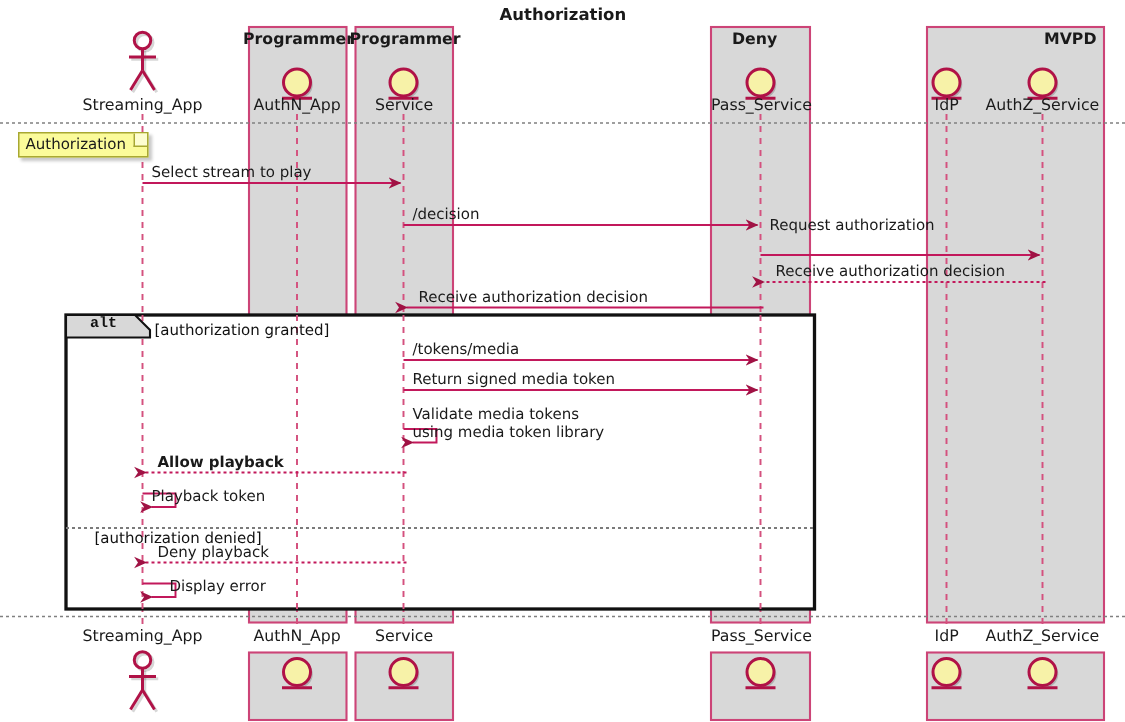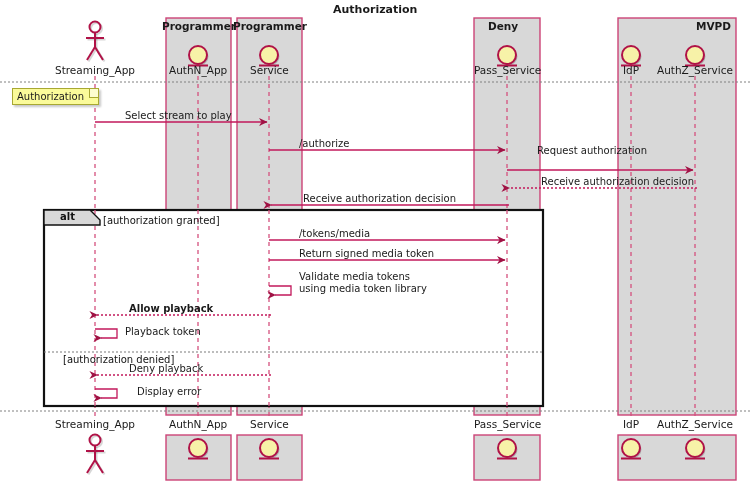--- a/index.html
+++ b/index.html
@@ -19,21 +19,21 @@
   .lbl {
     position:absolute;
     font-size:10.5px;
     color:#1a1a1a;
     white-space:nowrap;
     line-height:1.15;
   }
   .lbl.bold { font-weight:bold; }
   .lbl.title { font-size:11px; font-weight:bold; }
 
-  .msg-lbl { position:absolute; font-size:10px; color:#1a1a1a; white-space:nowrap;margin-left:24px; }
+  .msg-lbl { position:absolute; font-size:10px; color:#1a1a1a; white-space:nowrap; }
 
   .note {
     position:absolute;
     background:#fbfb9a;
     border:1px solid #a8a832;
     font-size:10px;
     color:#1a1a1a;
     padding:2px 14px 2px 4px;
     box-shadow:2px 2px 2px rgba(0,0,0,0.22);
     white-space:nowrap;
@@ -43,20 +43,21 @@
     width:9px; height:9px;
     background:#fdfdd0;
     border-left:1px solid #a8a832;
     border-bottom:1px solid #a8a832;
   }
 
   .frag-label {
     position:absolute;
     font-size:10px; font-weight:bold; color:#111;
     white-space:nowrap;
+    font-family:Liberation Mono, monospace;
   }
   .guard { position:absolute; font-size:10px; color:#111; white-space:nowrap; }
 </style>
 </head>
 <body>
 
 <div id="diagram">
   <svg id="svg-layer" width="750" height="481" viewBox="0 0 750 481">
     <defs>
       <marker id="ah" markerWidth="9" markerHeight="9" refX="8" refY="4.5" orient="auto" markerUnits="userSpaceOnUse">
@@ -209,21 +210,21 @@
       <div class="lbl " style="left: 55px; top: 64px;">Streaming_App</div>
       <div class="lbl " style="left: 169px; top: 64px;">AuthN_App</div>
       <div class="lbl " style="left: 250px; top: 64px;">Service</div>
       <div class="lbl " style="left: 474px; top: 64px;">Pass_Service</div>
       <div class="lbl " style="left: 623px; top: 64px;">IdP</div>
       <div class="lbl " style="left: 657px; top: 64px;">AuthZ_Service</div>
       <div class="frag-label" style="top: 211px; left: 60px;">alt</div>
       <div class="guard" style="left: 103px; top: 215px;">[authorization granted]</div>
       <div class="guard" style="left: 47px; top: 354px; padding-left: 16px;">[authorization denied]</div>
       <div class="msg-lbl" style="left: 101px; top: 110px;">Select stream to play</div>
-      <div class="msg-lbl" style="left: 275px; top: 138px;">/authorize</div>
+      <div class="msg-lbl" style="left: 275px; top: 138px;">/decision</div>
       <div class="msg-lbl" style="left: 513px; top: 145px;">Request authorization</div>
       <div class="msg-lbl" style="left: 517px; top: 176px;">Receive authorization decision</div>
       <div class="msg-lbl" style="left: 279px; top: 193px;">Receive authorization decision</div>
       <div class="msg-lbl" style="left: 275px; top: 228px;">/tokens/media</div>
       <div class="msg-lbl" style="left: 275px; top: 248px;">Return signed media token</div>
       <div class="msg-lbl" style="left: 275px; top: 271px;">Validate media tokens</div>
       <div class="msg-lbl" style="left: 275px; top: 283px;">using media token library</div>
       <div class="msg-lbl" style="left: 105px; top: 303px; font-weight: bold;">Allow playback</div>
       <div class="msg-lbl" style="left: 101px; top: 326px;">Playback token</div>
       <div class="msg-lbl" style="left: 105px; top: 363px;">Deny playback</div>

